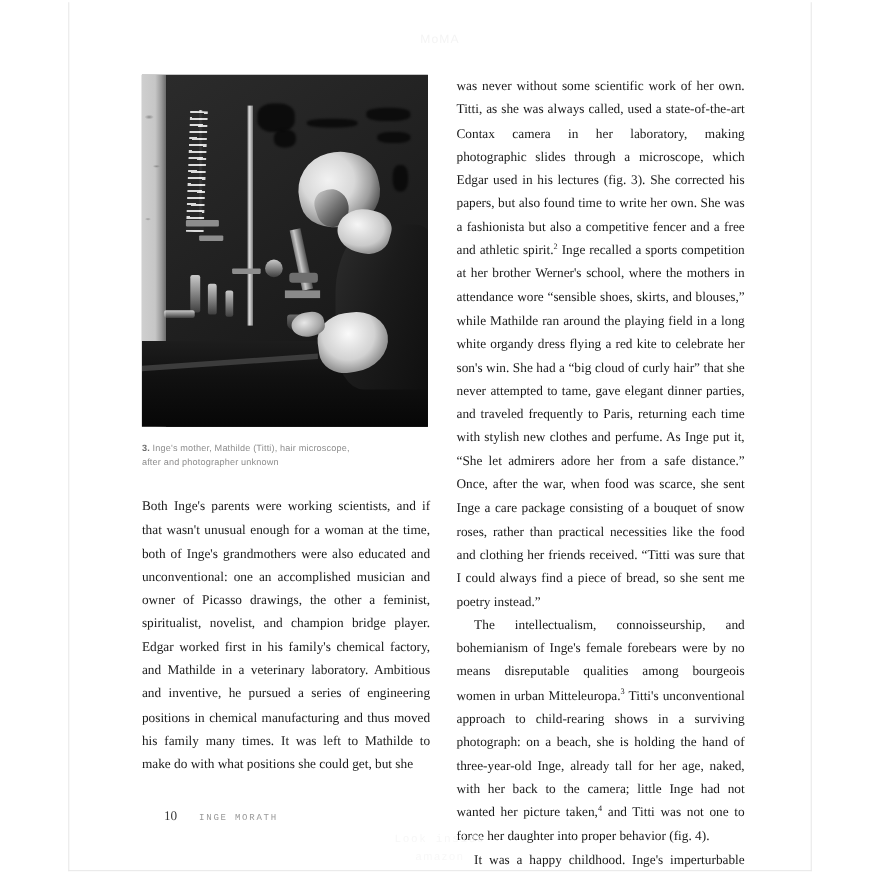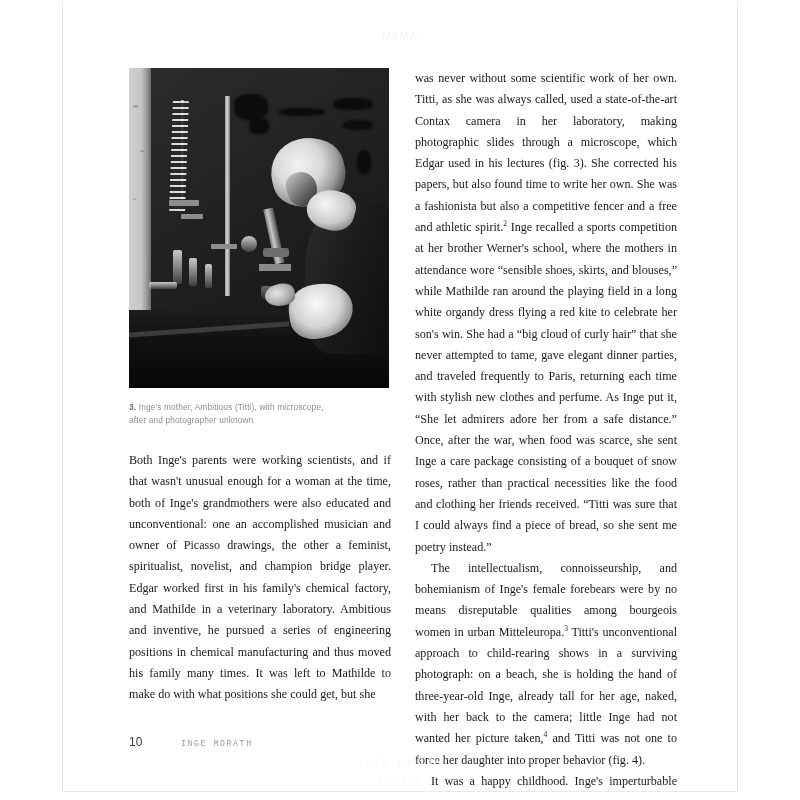--- a/index.html
+++ b/index.html
@@ -283,24 +283,25 @@
 
   
   .footer {
     position: absolute;
     left: 66px;
     bottom: 42px;
     display: flex;
     align-items: baseline;
   }
   .folio {
-    font-family: Liberation Sans, sans-serif;
+    font-family: Liberation Serif, serif;
     font-size: 12px;
     color: #3a3a3a;
     width: 52px;
+    text-align: center;
   }
   .runhead {
     font-family: Liberation Mono, monospace;
     font-size: 8.2px;
     letter-spacing: 1.6px;
     color: #9a9a9a;
     text-transform: uppercase;
   }
 </style>
 </head>
@@ -350,21 +351,21 @@
 
         <div class="ph-body"></div>
         <div class="ph-head"></div>
         <div class="ph-face"></div>
         <div class="ph-collar"></div>
         <div class="ph-sleeve"></div>
         <div class="ph-hand"></div>
       </div>
 
       <div class="caption">
-        <b>3.</b><span> Inge's mother, Ambitious (Titti), with microscope,</span><br>
+        <b>3.</b><span> Inge's mother, Mathilde (Titti), hair microscope,</span><br>
         <span>after and photographer unknown</span>
       </div>
 
       <div class="body-block">
         <p class="bt">Both Inge's parents were working scientists, and if that wasn't unusual enough for a woman at the time, both of Inge's grandmothers were also educated and unconventional: one an accomplished musician and owner of Picasso drawings, the other a feminist, spiritualist, novelist, and champion bridge player. Edgar worked first in his family's chemical factory, and Mathilde in a veterinary laboratory. Ambitious and inventive, he pursued a series of engineering positions in chemical manufacturing and thus moved his family many times. It was left to Mathilde to make do with what positions she could get, but she</p>
       </div>
     </div>
 
     <div class="col-right">
       <div id="right-body">

